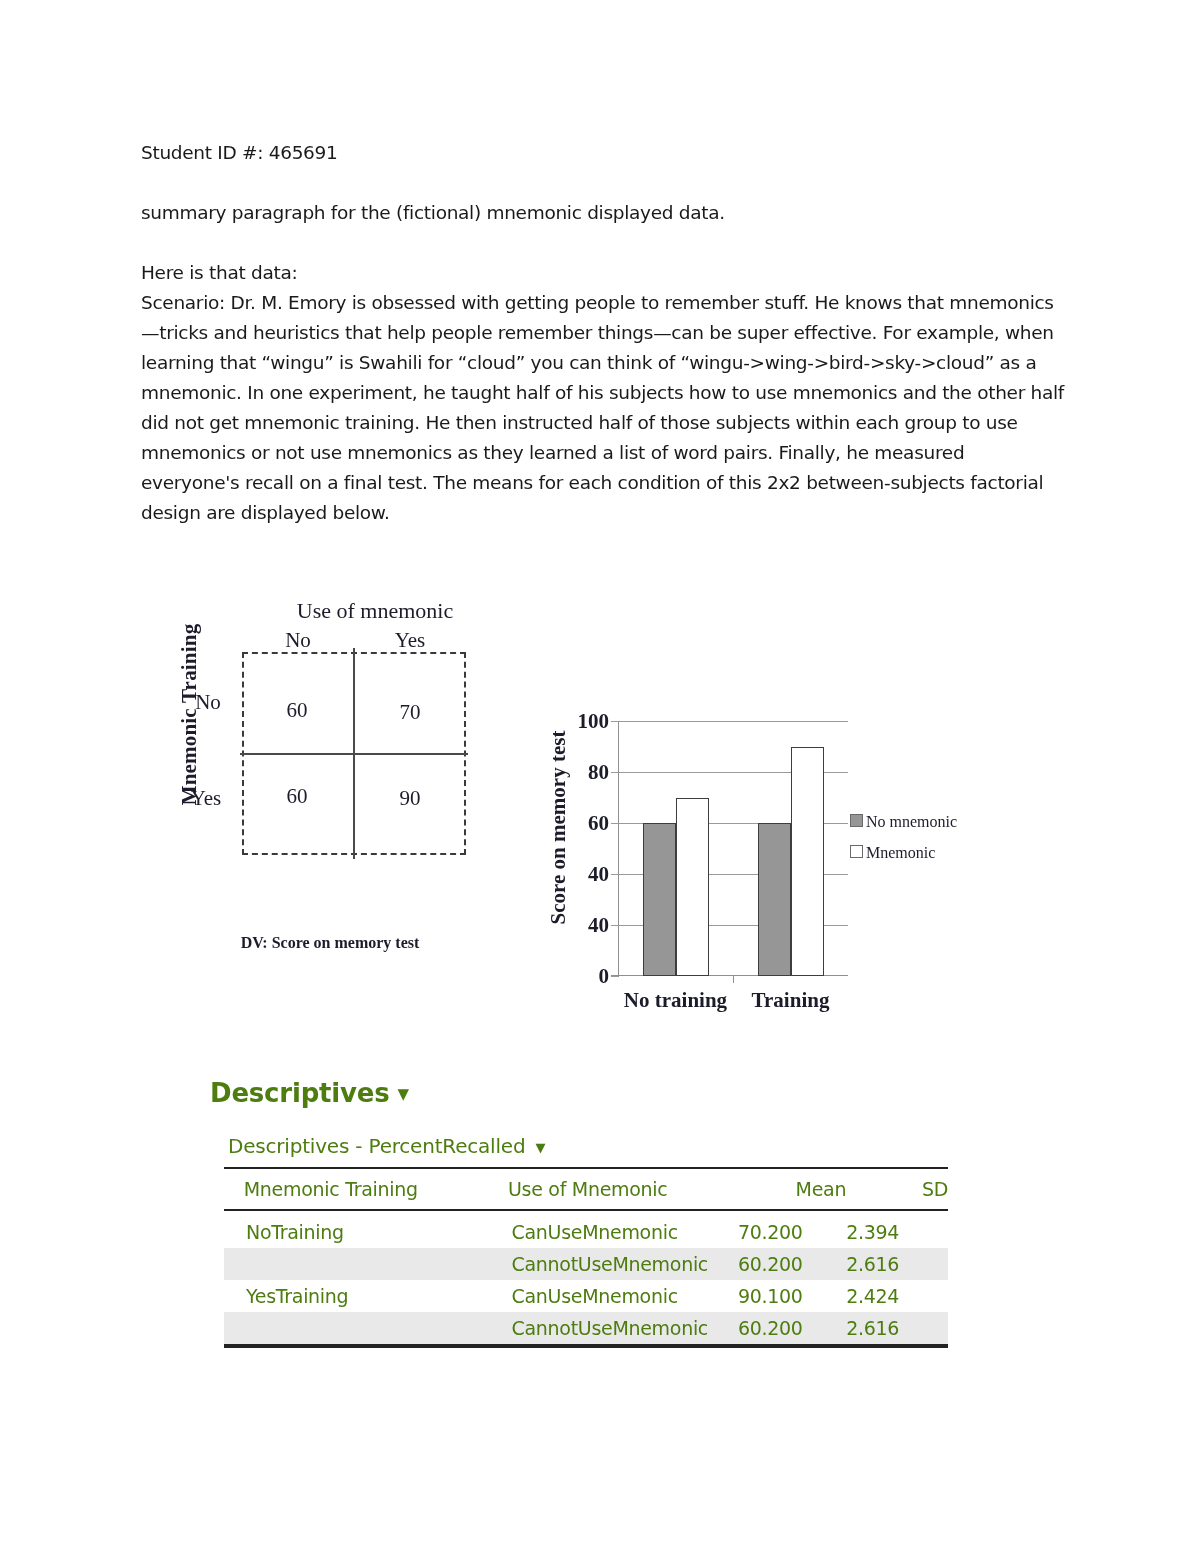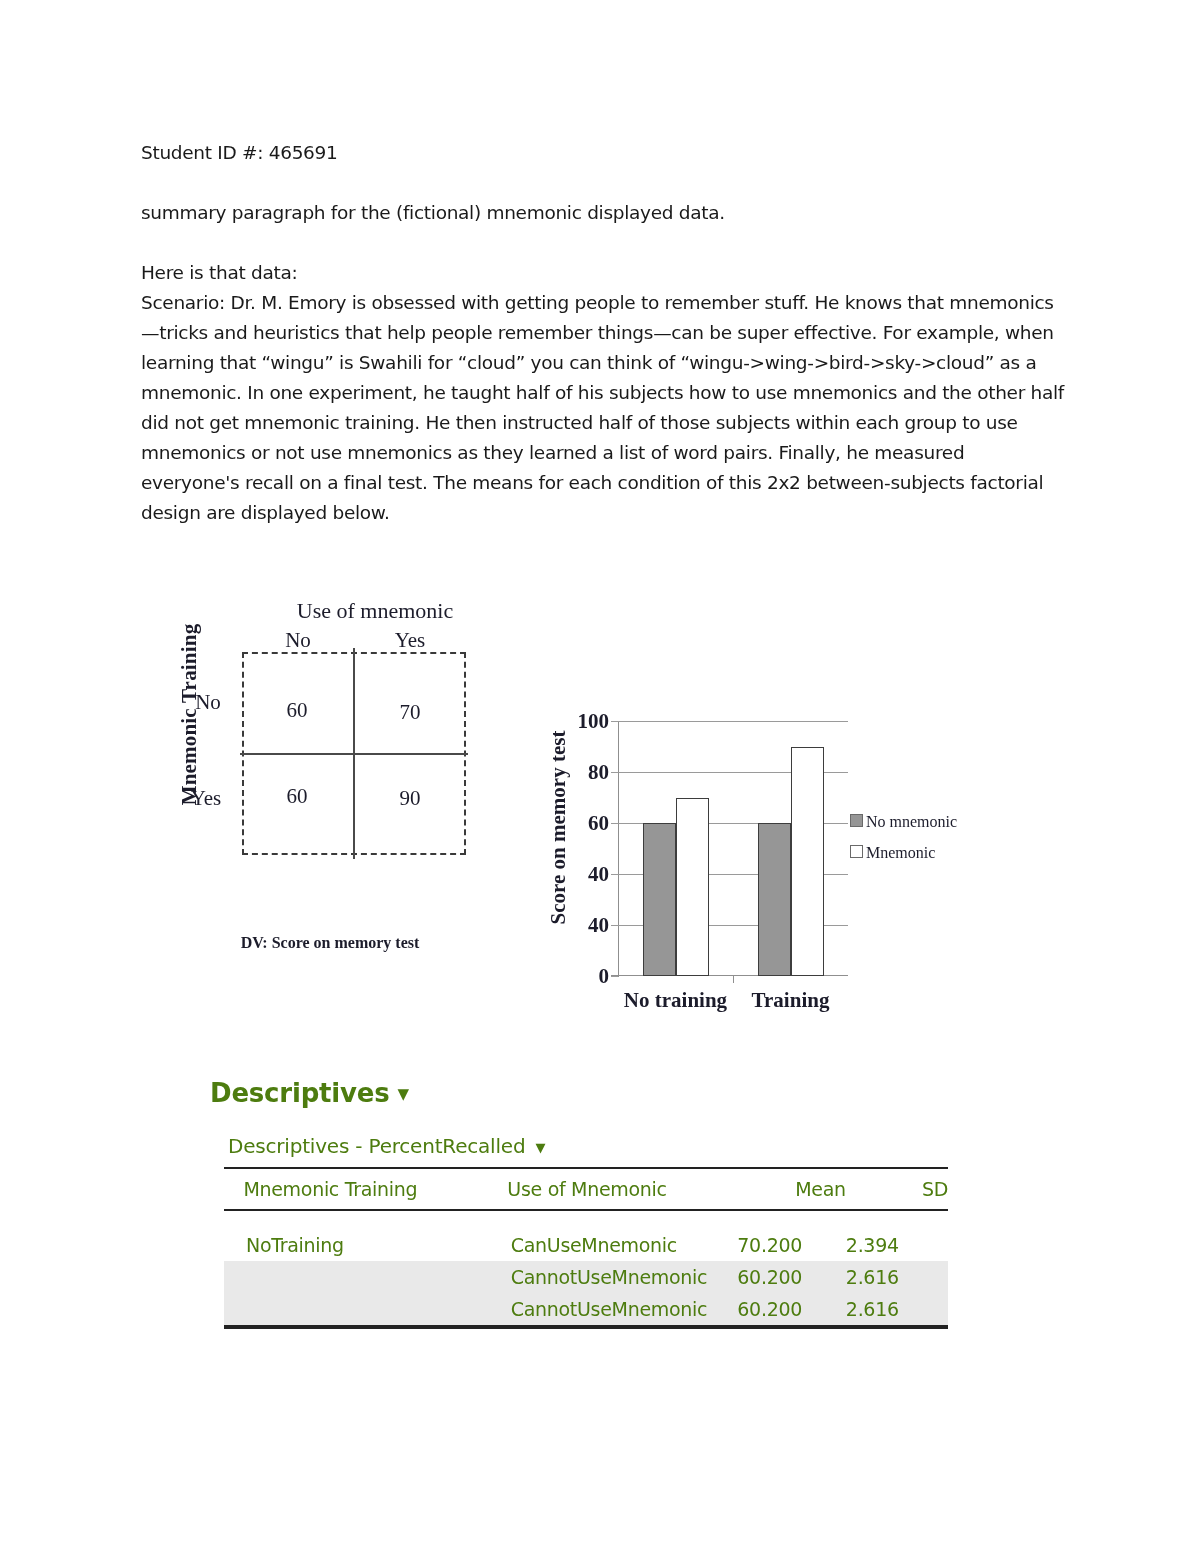--- a/index.html
+++ b/index.html
@@ -302,21 +302,21 @@
     padding: 9px 0 9px 0;
     border-top: 2px solid #222;
     border-bottom: 2px solid #222;
     text-align: right;
   }
   table.desc-table tbody td {
     padding: 5px 0 5px 0;
     text-align: left;
   }
   table.desc-table tbody tr.shaded td { background: #e9e9e9; }
-  table.desc-table tbody tr:first-child td { padding-top: 23px; }
+  table.desc-table tbody tr:first-child td { padding-top: 10px; }
   table.desc-table tbody tr:last-child td { border-bottom: 4px solid #222; }
   .col-a { width: 232px; text-align: left !important; padding-left: 22px !important; }
   .col-b { width: 240px; text-align: left !important; padding-left: 74px !important; }
   .col-c { width: 128px; }
   .col-d { width: 124px; }
   thead .col-a { text-align: center !important; padding-left: 0 !important; }
   thead .col-b { text-align: center !important; padding-left: 0 !important; }
 </style>
 </head>
 <body>
@@ -421,20 +421,26 @@
           <td class="col-b">CanUseMnemonic</td>
           <td class="col-c">70.200</td>
           <td class="col-d">2.394</td>
         </tr>
         <tr class="shaded">
           <td class="col-a"></td>
           <td class="col-b">CannotUseMnemonic</td>
           <td class="col-c">60.200</td>
           <td class="col-d">2.616</td>
         </tr>
+        <tr>
+          <td class="col-a">YesTraining</td>
+          <td class="col-b">CanUseMnemonic</td>
+          <td class="col-c">90.100</td>
+          <td class="col-d">2.424</td>
+        </tr>
         <tr class="shaded">
           <td class="col-a"></td>
           <td class="col-b">CannotUseMnemonic</td>
           <td class="col-c">60.200</td>
           <td class="col-d">2.616</td>
         </tr>
       </tbody>
   </table>
 </div>
 

